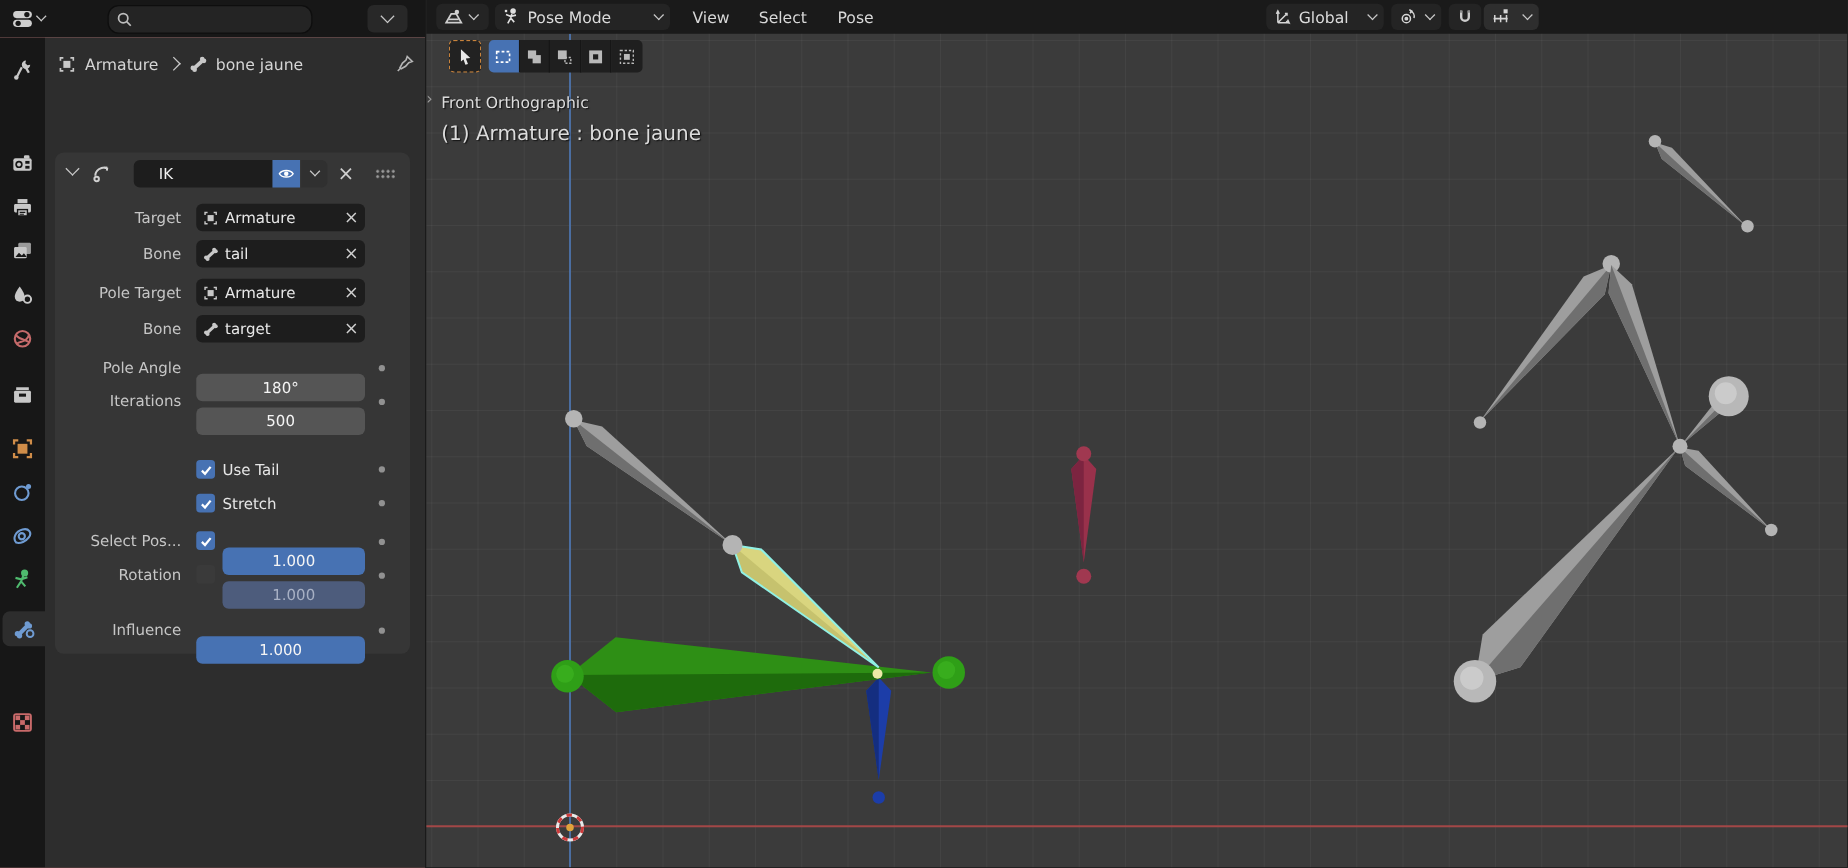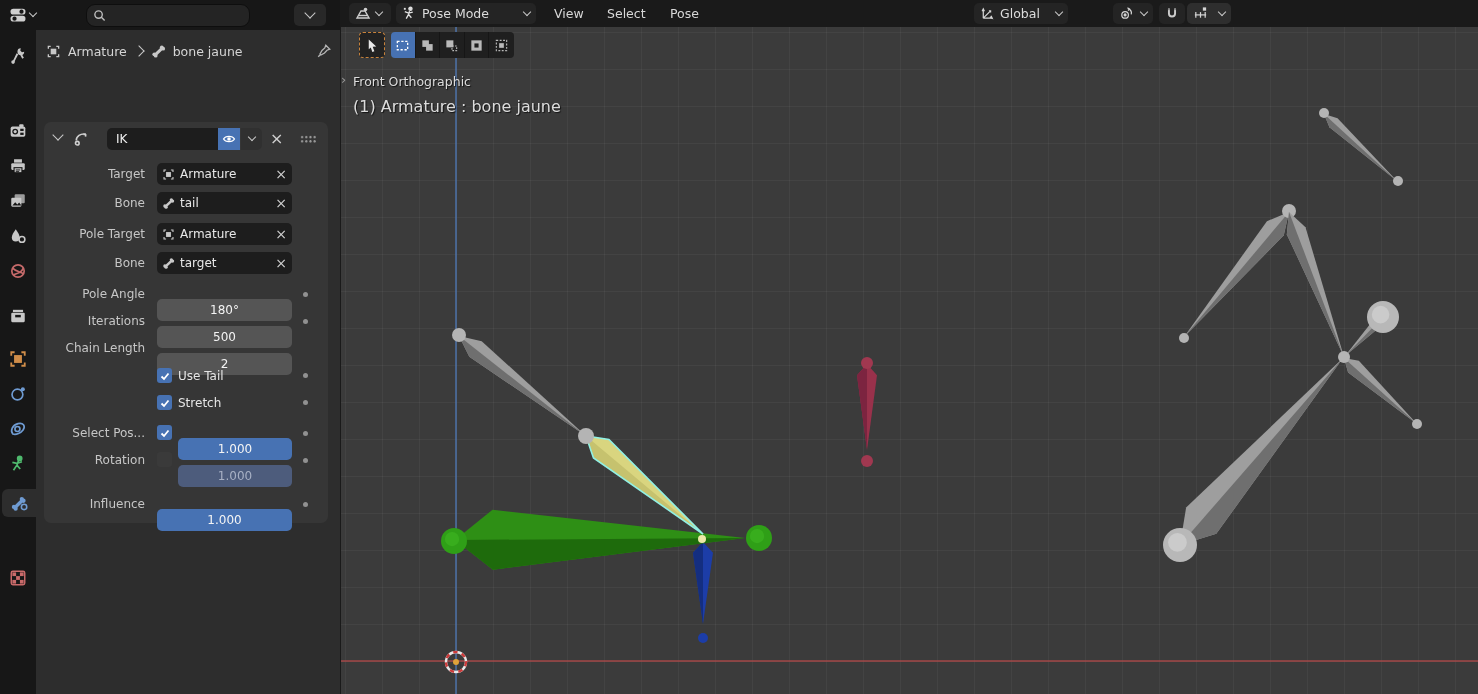--- a/index.html
+++ b/index.html
@@ -260,21 +260,21 @@
 
         <div class="prow" style="top:6px">
           <span class="chev" style="position:absolute;left:10px;top:7px;"></span>
           <svg style="position:absolute;left:28px;top:3px;" width="17" height="17" viewBox="0 0 16 16">
             <g stroke="#d0d0d0" fill="none" stroke-width="1.5">
                 <path d="M13 3 C8 2 4 5 4 9"></path>
                 <path d="M13 3l-2.2.3M13 3l-.3 2.2"></path>
                 <circle cx="5" cy="11.5" r="1.7"></circle>
               </g>
           </svg>
-          <div style="position:absolute;left:63px;top:0;width:111px;height:22px;background:#1d1d1d;border-radius:5px 0 0 5px;display:flex;align-items:center;padding-left:9px;box-sizing:border-box;color:#f0f0f0;">
+          <div style="position:absolute;left:63px;top:0;width:111px;height:22px;background:#1d1d1d;border-radius:5px 0 0 5px;display:flex;align-items:center;padding-left:20px;box-sizing:border-box;color:#f0f0f0;">
             <span>IK</span>
           </div>
           <div style="position:absolute;left:174px;top:0;width:22px;height:22px;background:#4772b3;display:flex;align-items:center;justify-content:center;">
             <svg width="14" height="14" viewBox="0 0 14 14">
               <path d="M1.5 7 C3.5 3.5 10.5 3.5 12.5 7 C10.5 10.5 3.5 10.5 1.5 7z" fill="none" stroke="#fff" stroke-width="1.2"></path>
               <circle cx="7" cy="7" r="1.8" fill="#fff"></circle>
             </svg>
           </div>
           <div style="position:absolute;left:197px;top:0;width:21px;height:22px;background:#303030;border-radius:0 5px 5px 0;display:flex;align-items:center;justify-content:center;">
             <span class="chev small"></span>
@@ -350,24 +350,20 @@
           <div class="vslider"><span>180°</span></div>
           <span class="dot"></span>
         </div>
 
         <div class="prow" style="top:188px">
           <span class="plabel">Iterations</span>
           <div class="vslider"><span>500</span></div>
           <span class="dot"></span>
         </div>
 
-        <div class="prow" style="top:215px">
-          <span class="plabel">Chain Length</span>
-          <div class="vslider"><span>2</span></div>
-        </div>
 
         <div class="prow" style="top:271px;height:18px;">
           <span class="cb on">
             <svg width="10" height="10" viewBox="0 0 10 10">
                 <polyline points="1.5,5.5 4,8 8.5,2.5" fill="none" stroke="#fff" stroke-width="1.8"></polyline>
               </svg>
           </span>
           <span class="cblabel">Stretch</span>
           <span class="dot" style="top:7px"></span>
         </div>
@@ -508,21 +504,21 @@
               <rect x="2" y="2" width="2" height="2" fill="#e0e0e0" stroke="none"></rect>
             </g>
         </svg>
         <span>Pose Mode</span>
         <span class="chev small" style="margin-left:auto;"></span>
       </div>
       <span class="menu-item" style="left:205px;">View</span>
       <span class="menu-item" style="left:258px;">Select</span>
       <span class="menu-item" style="left:321px;">Pose</span>
 
-      <div class="vbtn" style="left:633px;width:94px;">
+      <div class="vbtn" style="left:672px;width:94px;">
         <svg width="15" height="15" viewBox="0 0 16 16">
           <g stroke="#d5d5d5" fill="none" stroke-width="1.3">
               <path d="M3.5 13 V4 M3.5 13 H13 M3.5 13 L11 5.5"></path>
               <path d="M2.3 5.5 L3.5 3 L4.7 5.5M10.5 11.8 L13 13 L11.8 10.3M9.5 5.2 L11.3 5.2 L11.3 7"></path>
             </g>
         </svg>
         <span>Global</span>
         <span class="chev small" style="margin-left:auto;"></span>
       </div>
       <div class="vbtn" style="left:772px;width:40px;">

